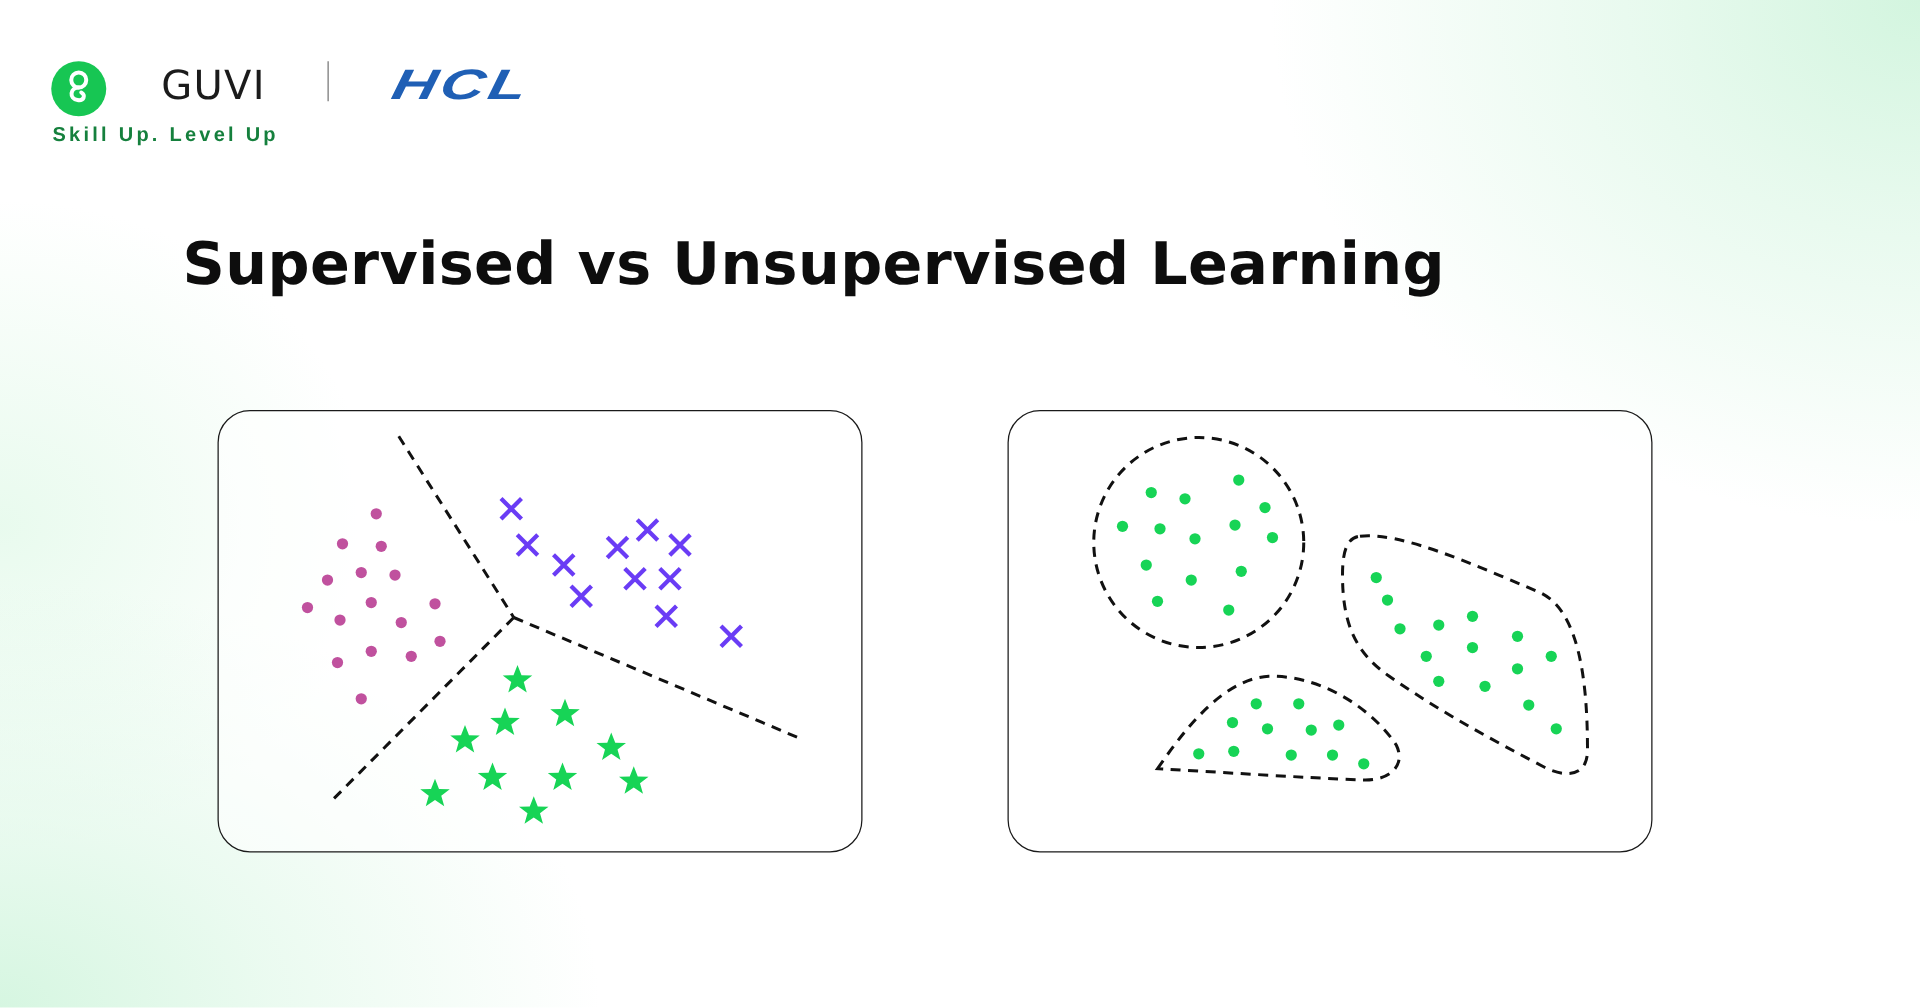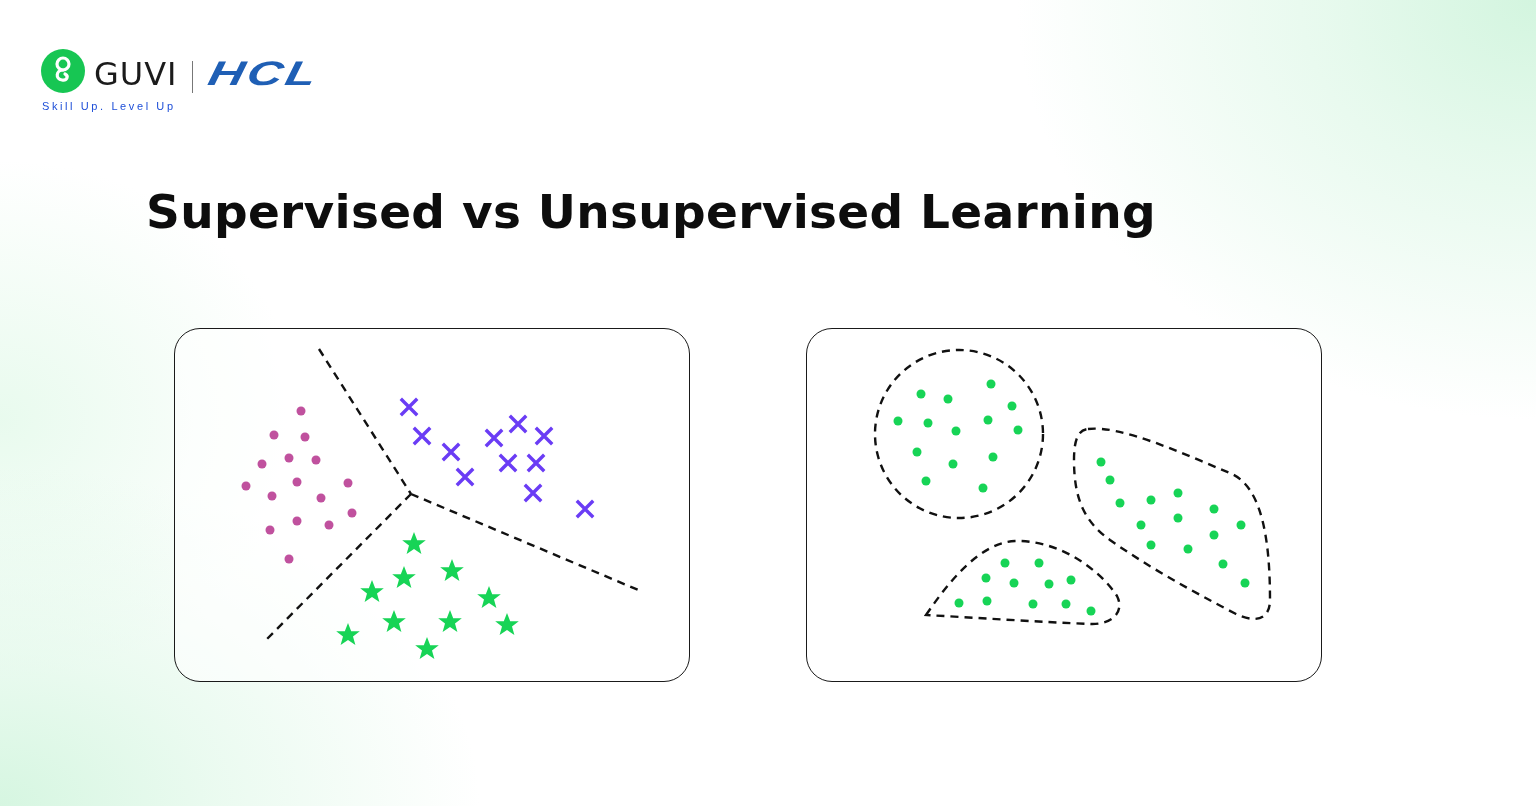--- a/index.html
+++ b/index.html
@@ -6,26 +6,26 @@
   body {
     width: 1536px; height: 806px; overflow: hidden; position: relative;
     font-family: "Liberation Sans", "DejaVu Sans", sans-serif;
     background:
       radial-gradient(ellipse 520px 420px at 1536px 0px, #d3f5df 0%, rgba(211,245,223,0.55) 40%, rgba(255,255,255,0) 100%),
       radial-gradient(ellipse 480px 340px at 0px 806px, #d6f6e1 0%, rgba(214,246,225,0.5) 45%, rgba(255,255,255,0) 100%),
       radial-gradient(ellipse 300px 260px at 0px 420px, rgba(230,250,236,0.9) 0%, rgba(255,255,255,0) 100%),
       #ffffff;
   }
   .logo { position: absolute; left: 41px; top: 49px; }
-  .logo-row { display: flex; align-items: flex-end; }
+  .logo-row { display: flex; align-items: flex-start; gap: 35px; }
   .guvi-icon { width: 44px; height: 44px; border-radius: 50%; background: #17c653; display: flex; align-items: center; justify-content: center; }
   .guvi-text { font-size: 32px; font-weight: 500; color: #1b1b1b; letter-spacing: 1px; margin-left: 9px; font-family: "DejaVu Sans", sans-serif; }
   .logo-divider { width: 1px; height: 32px; background: #777; margin: 0 16px 0 14px; }
   .hcl { font-size: 34px; font-weight: 900; font-style: italic; color: #1f5fb5; letter-spacing: 2px; transform: skewX(-12deg) scaleX(1.45); transform-origin: left center; font-family: "Liberation Sans", sans-serif; }
-  .tagline { font-size: 11px; color: #1d4ed8; letter-spacing: 2.6px; margin-top: 7px; margin-left: 1px; }
+  .tagline { font-size: 16px; color: #15803d; letter-spacing: 2.6px; margin-top: 7px; margin-left: 1px; font-weight: bold; }
   .title { position: absolute; left: 0; width: 1302px; top: 184px; text-align: center; font-size: 47px; font-weight: 700; color: #0d0d0d; font-family: "DejaVu Sans", sans-serif; letter-spacing: 0.3px; }
   .panel { position: absolute; top: 328px; width: 516px; height: 354px; border: 1.5px solid #1a1a1a; border-radius: 26px; box-sizing: border-box; background: rgba(255,255,255,0.6); }
   .panel.left { left: 174px; }
   .panel.right { left: 806px; }
   .panel svg { position: absolute; left: -1.5px; top: -1.5px; }
 </style>
 </head>
 <body>
 
 <div class="logo">

